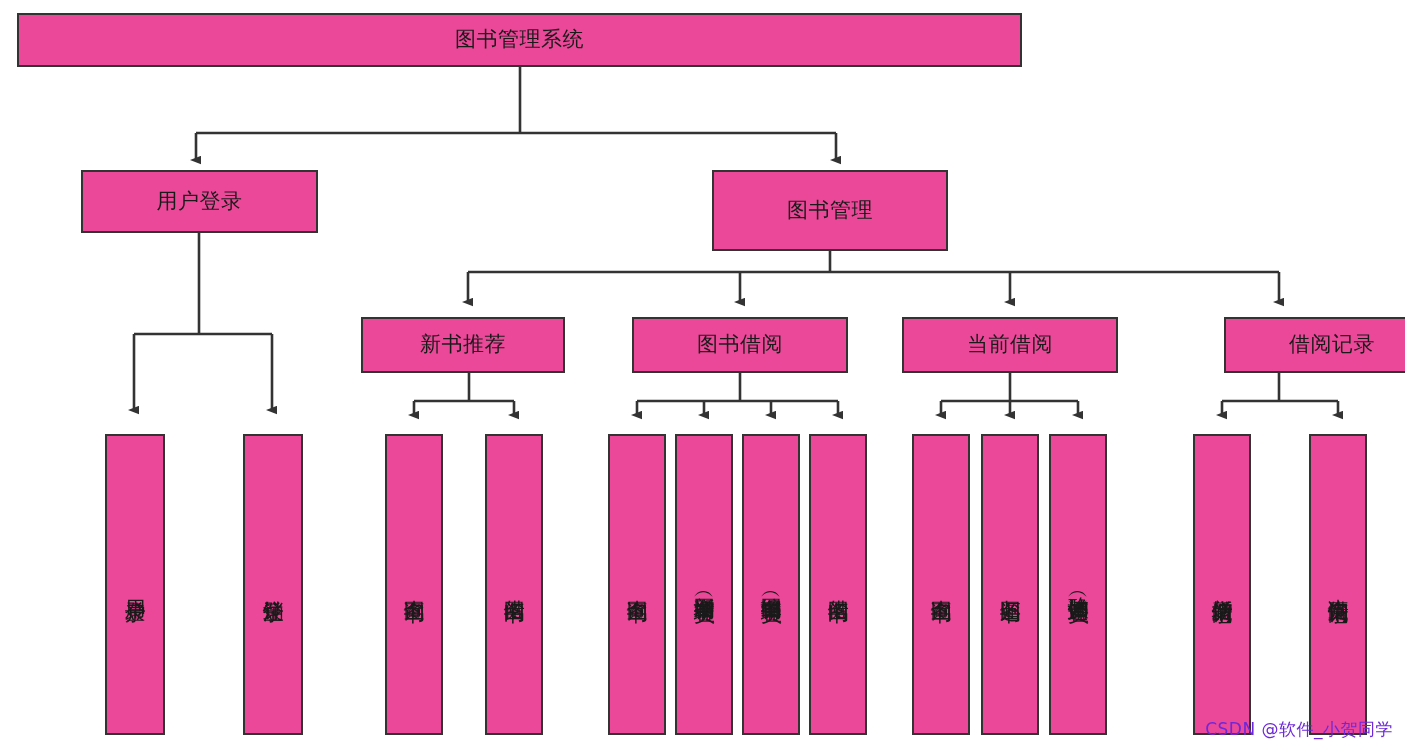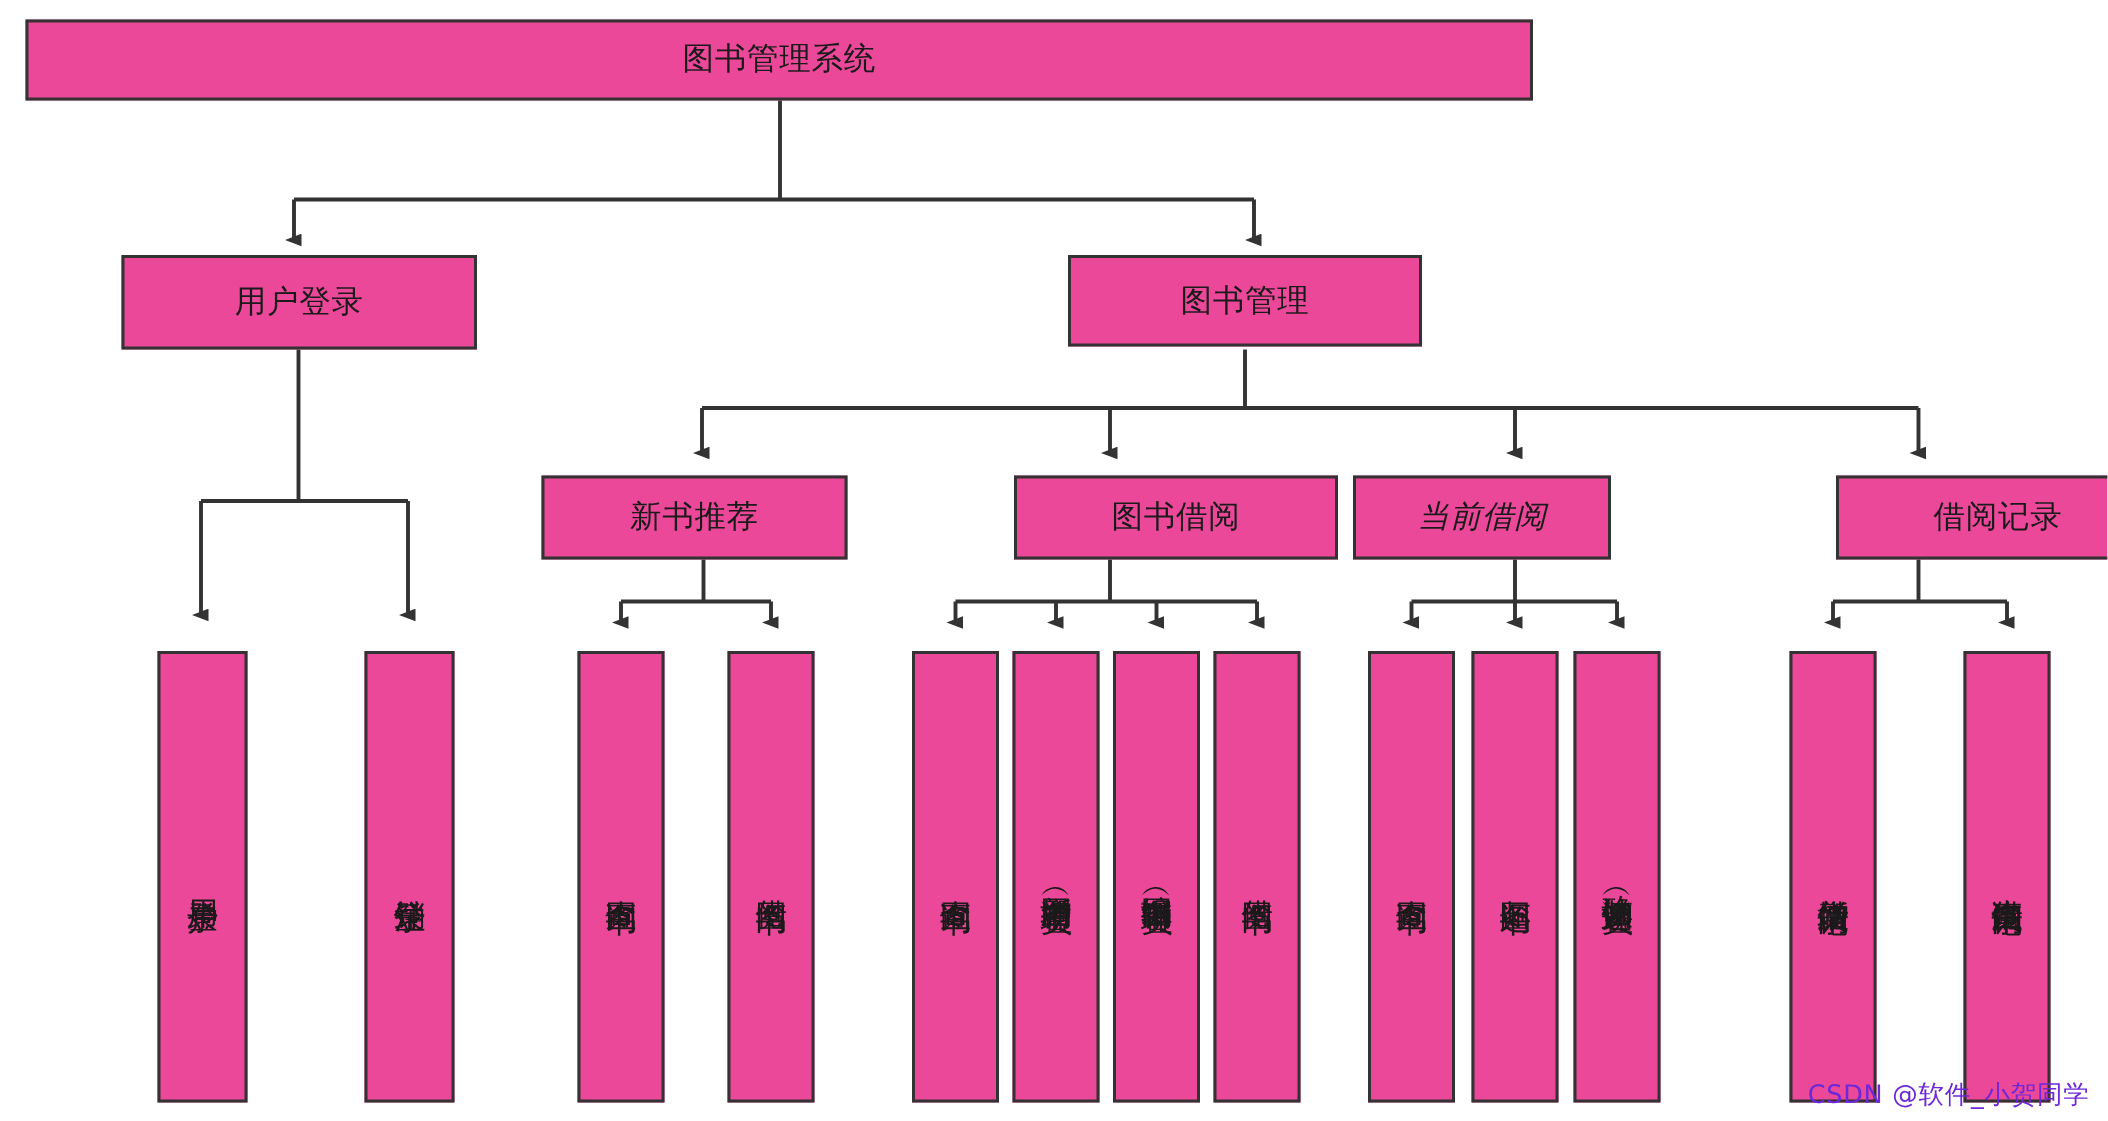--- a/index.html
+++ b/index.html
@@ -120,31 +120,31 @@
     </g>
   </svg>
 
   <div class="node h" style="left:17px; top:13px; width:1005px; height:54px;">
     <span>图书管理系统</span>
   </div>
 
   <div class="node h" style="left:81px; top:170px; width:237px; height:63px;">
     <span>用户登录</span>
   </div>
-  <div class="node h" style="left:712px; top:170px; width:236px; height:61px;">
+  <div class="node h" style="left:712px; top:170px; width:236px; height:81px;">
     <span>图书管理</span>
   </div>
 
   <div class="node h" style="left:361px; top:317px; width:204px; height:56px;">
     <span>新书推荐</span>
   </div>
-  <div class="node h" style="left:632px; top:317px; width:216px; height:56px;margin-left:44px;">
+  <div class="node h" style="left:632px; top:317px; width:216px; height:56px;">
     <span>图书借阅</span>
   </div>
-  <div class="node h" style="left:902px; top:317px; width:172px; height:56px;font-style:italic;">
+  <div class="node h" style="left:902px; top:317px; width:216px; height:56px;">
     <span>当前借阅</span>
   </div>
   <div class="node h" style="left:1224px; top:317px; width:216px; height:56px;">
     <span>借阅记录</span>
   </div>
 
   <div class="node v" style="left:105px; top:434px; width:60px; height:301px;">
     <span class="vtext">用户登录</span>
   </div>
   <div class="node v" style="left:243px; top:434px; width:60px; height:301px;">

